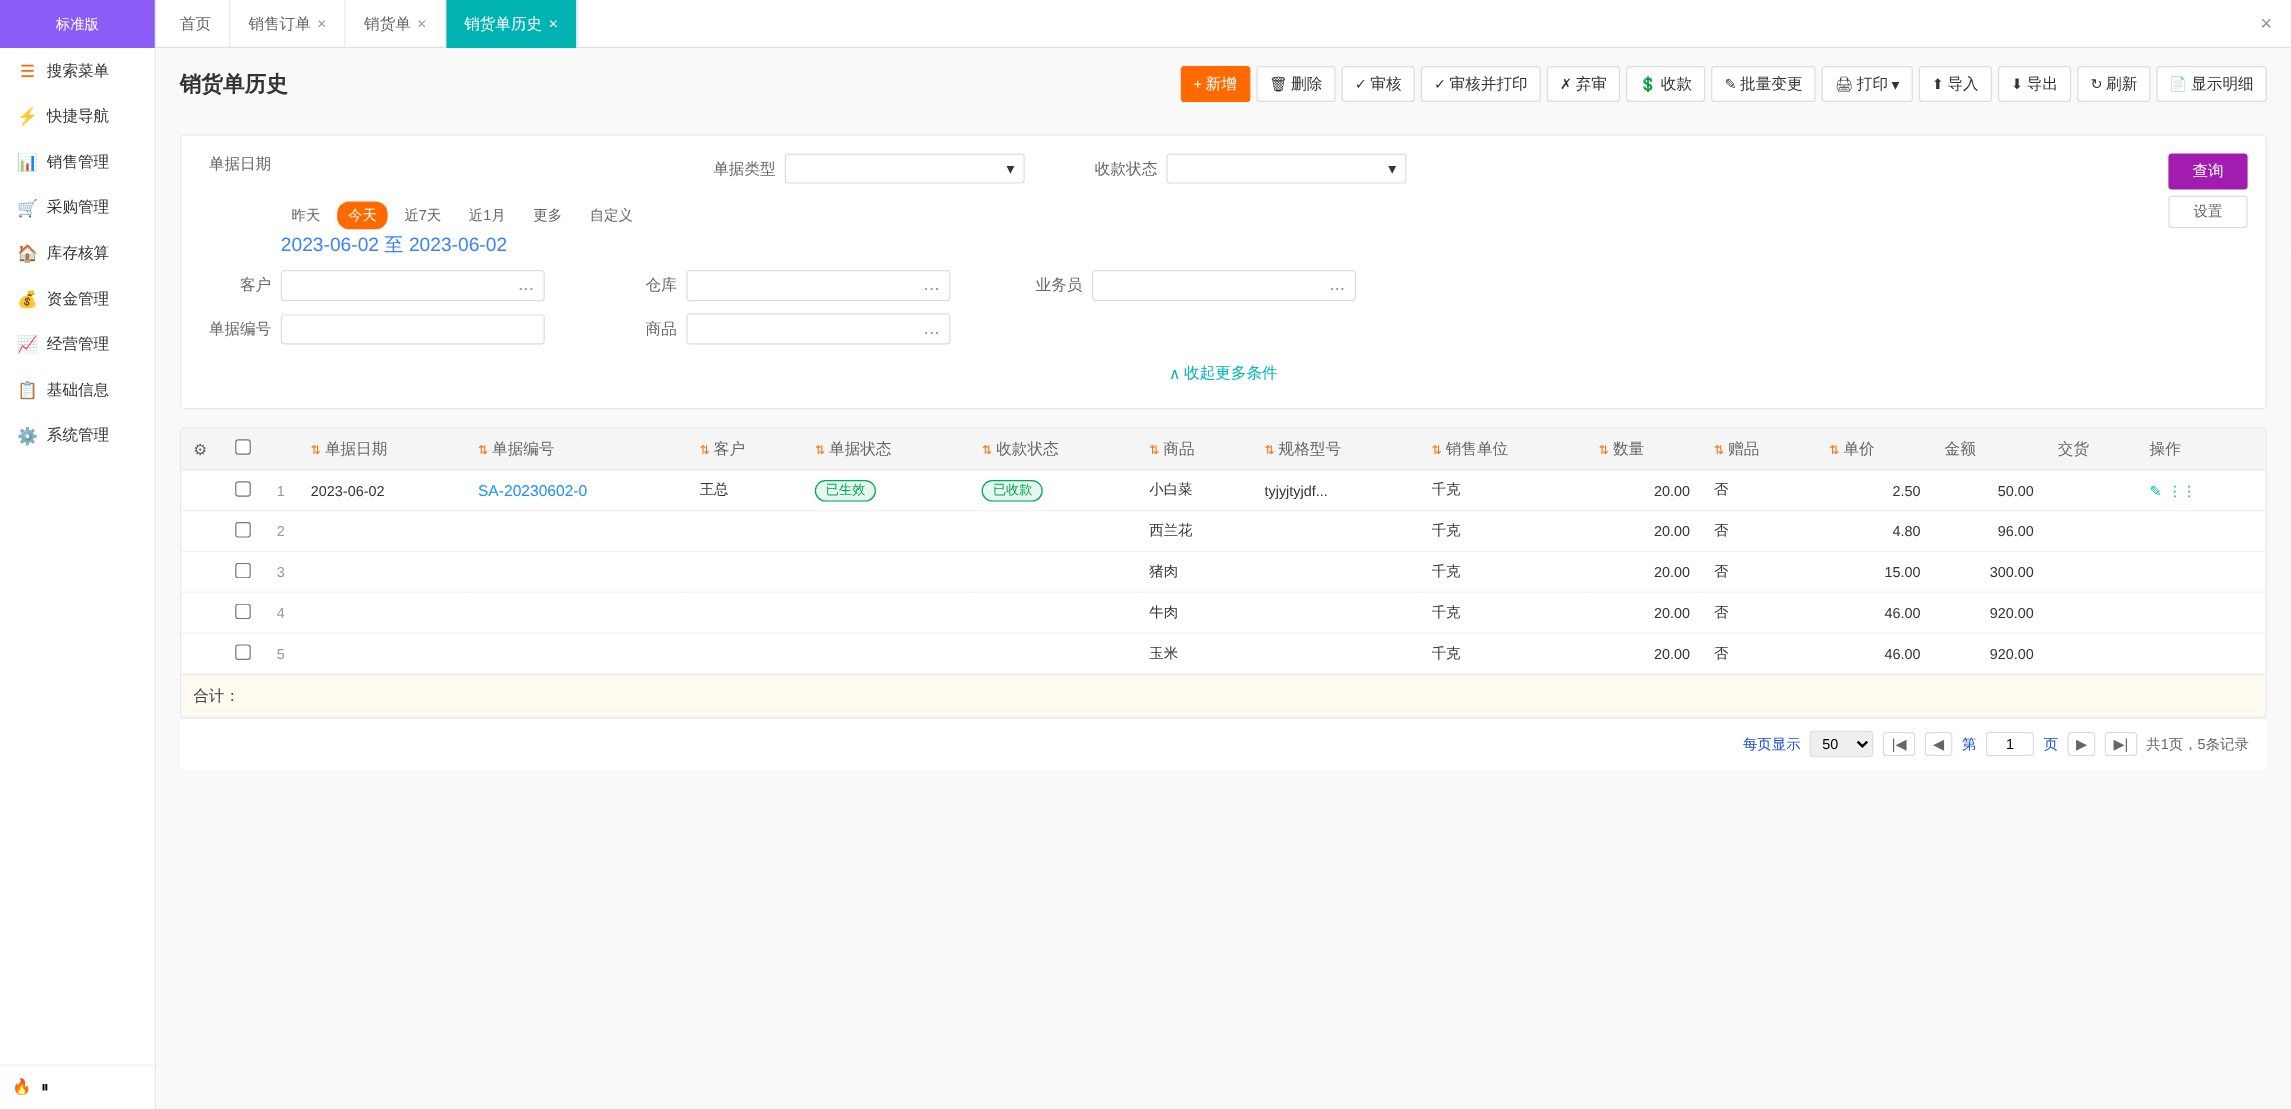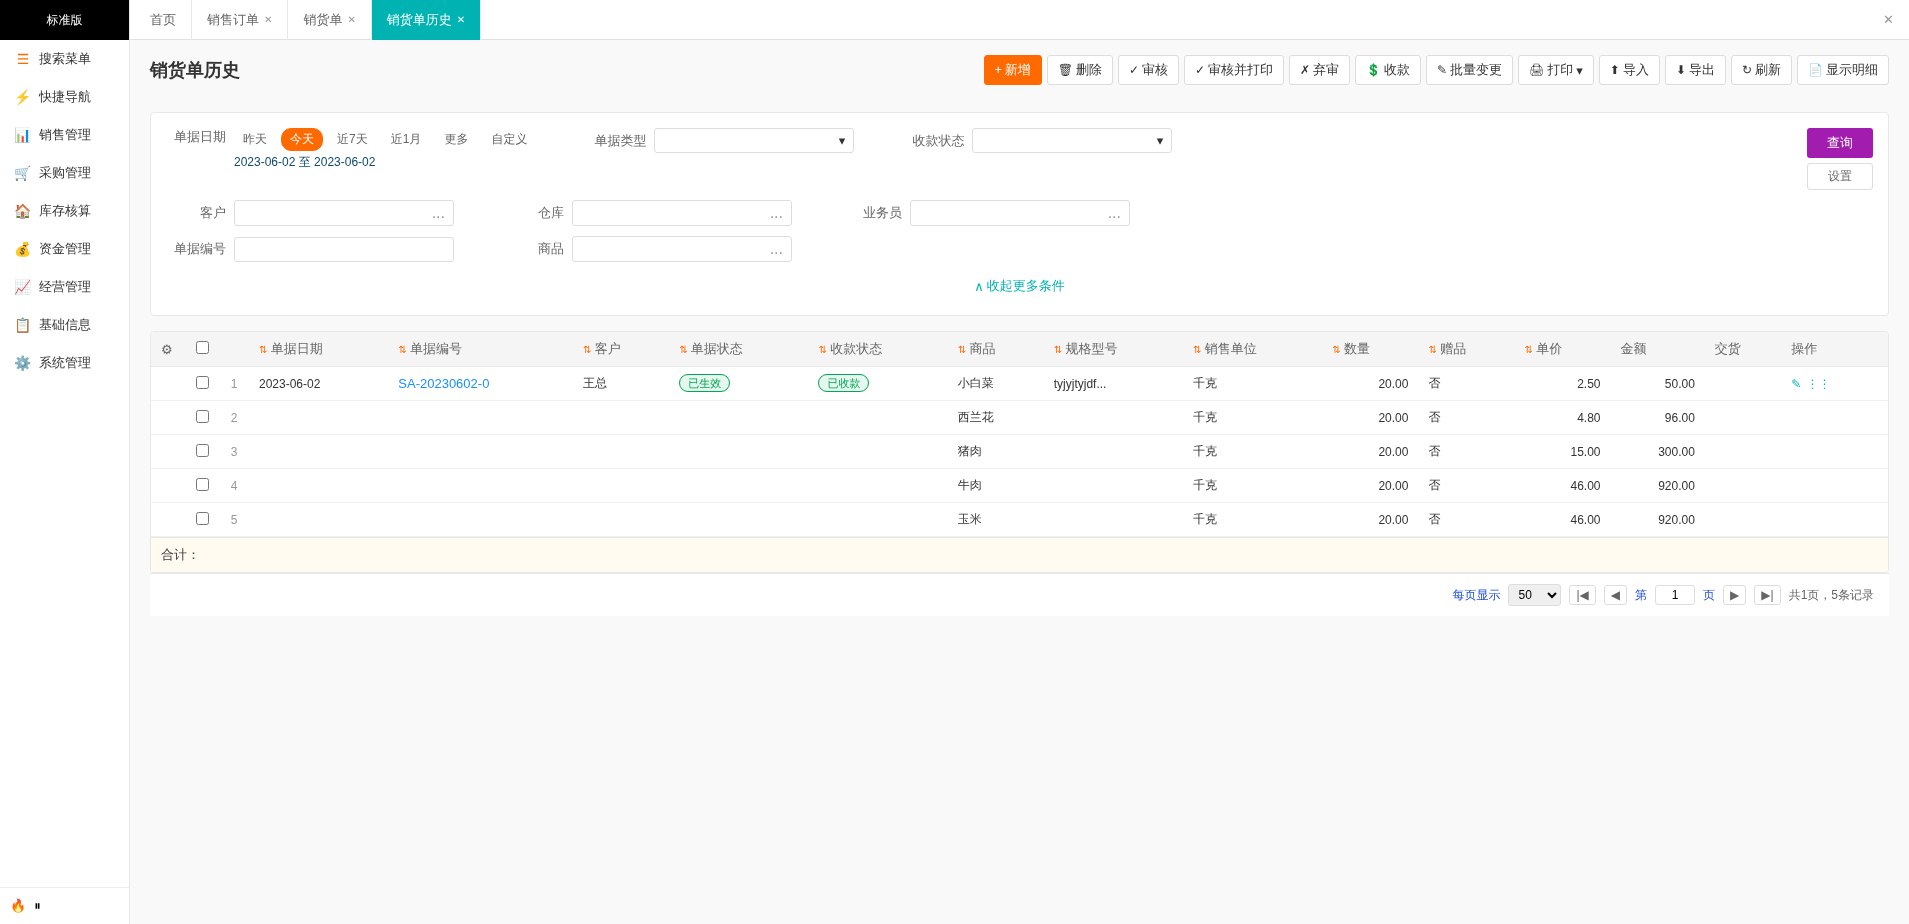--- a/index.html
+++ b/index.html
@@ -1,20 +1,20 @@
 <!DOCTYPE html>
 <html><head>
   <meta charset="utf-8">
   <style>
     * { box-sizing: border-box; margin: 0; padding: 0; font-family: 'Microsoft YaHei', Arial, sans-serif; font-size: 13px; }
     body { display: flex; height: 924px; overflow: hidden; background: #f5f5f5; }
 
     
     .sidebar { width: 130px; background: #fff; border-right: 1px solid #e8e8e8; display: flex; flex-direction: column; height: 100%; }
-    .sidebar-top { background: #000000; height: 40px; display: flex; align-items: center; justify-content: center; }
+    .sidebar-top { background: #8b5cf6; height: 40px; display: flex; align-items: center; justify-content: center; }
     .sidebar-top span { color: #fff; font-size: 12px; }
     .sidebar-item { display: flex; align-items: center; padding: 10px 15px; cursor: pointer; color: #333; gap: 8px; }
     .sidebar-item .icon { width: 16px; height: 16px; display: inline-flex; align-items: center; justify-content: center; color: #ff6a00; font-size: 14px; }
     .sidebar-item span.label { font-size: 13px; }
     .sidebar-bottom { margin-top: auto; padding: 10px; display: flex; gap: 8px; border-top: 1px solid #eee; }
 
     
     .main { flex: 1; display: flex; flex-direction: column; overflow: hidden; }
 
     
@@ -37,23 +37,23 @@
     .toolbar-btn.primary { background: #ff6a00; color: #fff; border-color: #ff6a00; }
     .toolbar-btn .btn-icon { font-size: 12px; }
 
     
     .filter-section { background: #fff; border: 1px solid #e8e8e8; border-radius: 4px; padding: 15px; margin-bottom: 15px; }
     .filter-label { min-width: 60px; color: #666; text-align: right; white-space: nowrap; }
     .filter-input { border: 1px solid #ddd; border-radius: 3px; padding: 4px 8px; color: #333; background: #fff; min-width: 200px; }
     .filter-select { border: 1px solid #ddd; border-radius: 3px; padding: 4px 8px; color: #333; background: #fff; min-width: 200px; display: flex; align-items: center; justify-content: space-between; cursor: pointer; }
     .filter-dots { color: #999; cursor: pointer; font-size: 16px; line-height: 1; }
     .date-filter { display: flex; align-items: center; gap: 5px; }
-    .date-btn { padding: 2px 8px; border-radius: 3px; cursor: pointer; font-size: 12px; color: #666; border: 1px solid transparent; }
+    .date-btn { padding: 2px 8px; border-radius: 3px; cursor: pointer; font-size: 12px; color: #666; border: 1px solid transparent; margin-top: 40px; }
     .date-btn.active { background: #ff6a00; color: #fff; border-color: #ff6a00; border-radius: 10px; }
-    .date-range { font-size: 12px; color: #0c4a6e; margin-top: 3px; }
+    .date-range { font-size: 16px; color: #3b82f6; margin-top: 3px; }
     .collapse-btn { display: flex; align-items: center; justify-content: center; gap: 3px; color: #00b3b3; cursor: pointer; font-size: 12px; padding: 5px; }
 
     
     .table-wrapper { background: #fff; border: 1px solid #e8e8e8; border-radius: 4px; overflow: auto; }
     table { width: 100%; border-collapse: collapse; }
     thead tr { background: #f5f5f5; }
     thead th { padding: 8px 10px; text-align: left; font-weight: normal; color: #666; border-bottom: 1px solid #e8e8e8; white-space: nowrap; font-size: 12px; }
     thead th .sort-icon { color: #ff6a00; font-size: 10px; }
     tbody tr { border-bottom: 1px solid #f0f0f0; }
     tbody td { padding: 8px 10px; color: #333; font-size: 12px; white-space: nowrap; }

